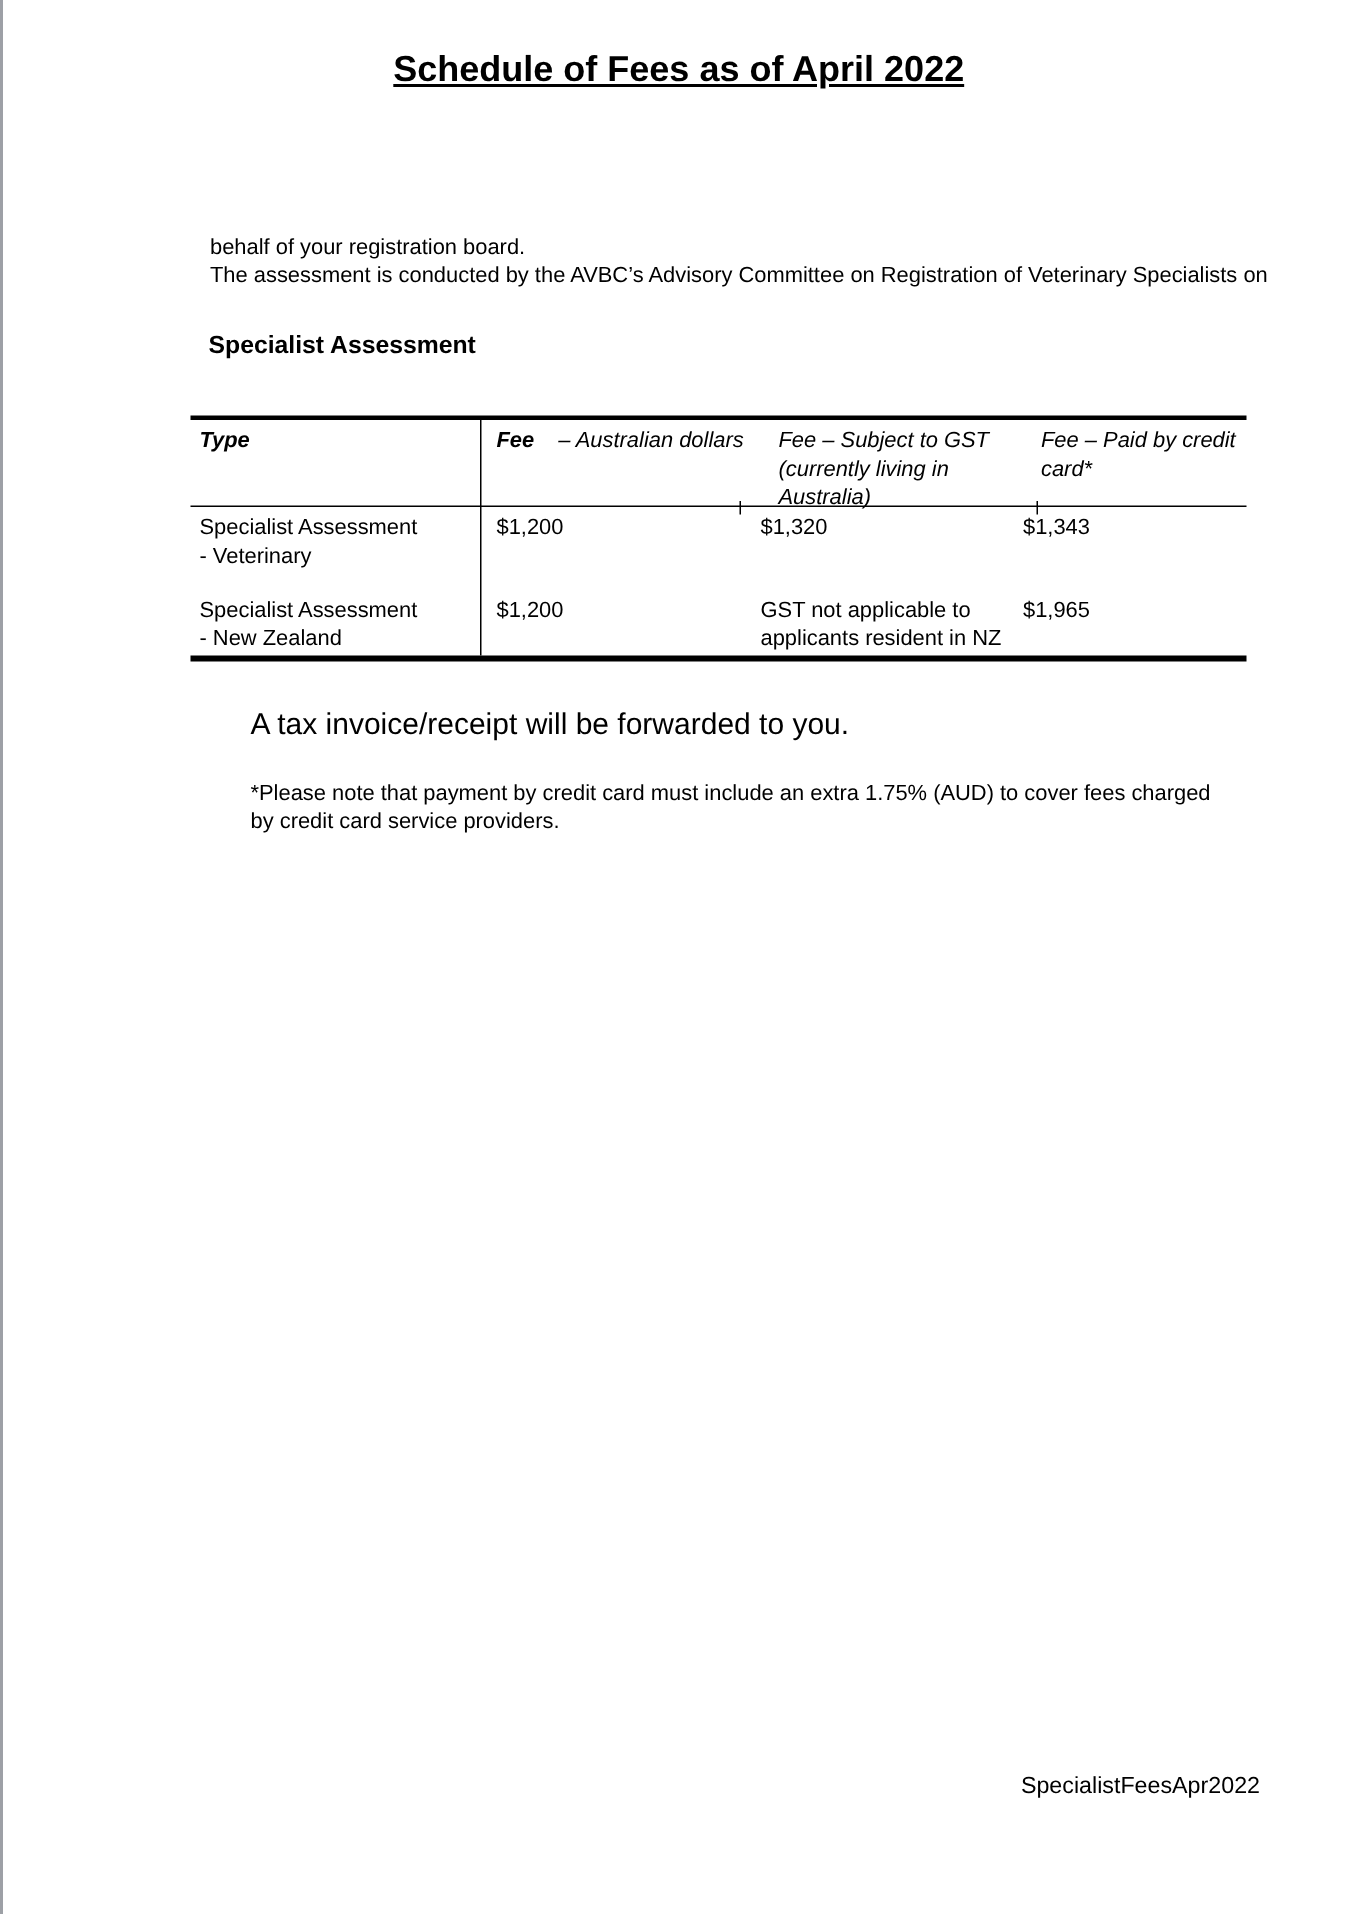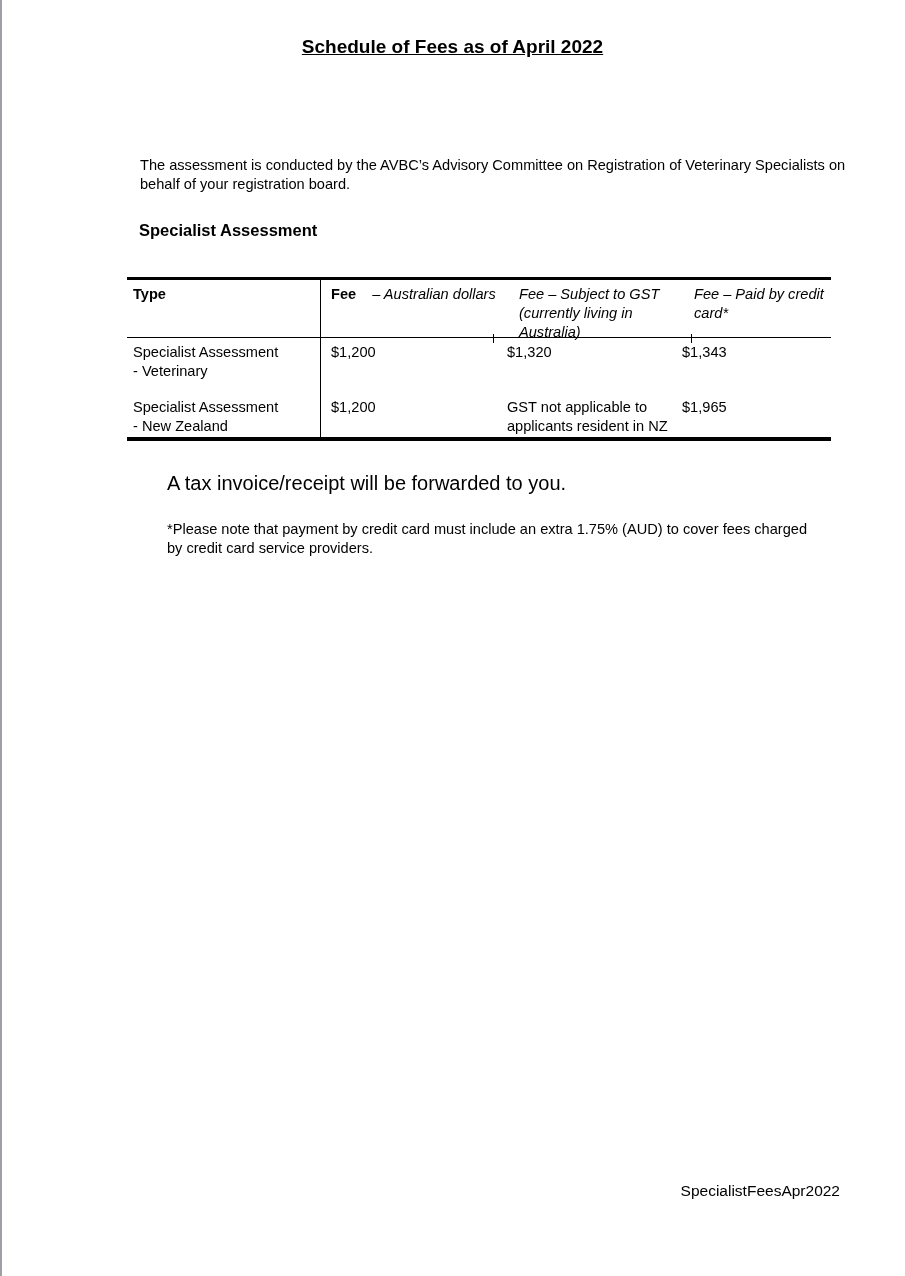--- a/index.html
+++ b/index.html
@@ -13,21 +13,21 @@
   }
   .page-edge {
     position: absolute; left: 0; top: 0;
     width: 2px; height: 1276px;
     background: #9da0a6;
   }
   .doc-title {
     position: absolute; top: 34px; left: 0;
     width: 905px;
     text-align: center;
-    font-size: 19px; font-weight: bold;
+    font-size: 24px; font-weight: bold;
     text-decoration: underline;
     line-height: 26px;
   }
   .intro {
     position: absolute; left: 140px; top: 156px;
     font-size: 14.6px; line-height: 19px;
     white-space: nowrap;
   }
   .section-heading {
     position: absolute; left: 139px; top: 219px;
@@ -61,21 +61,21 @@
     white-space: nowrap;
   }
   .c1 { left: 6px; }
   .c2 { left: 204px; }
   .c3 { left: 380px; }
   .c4 { left: 555px; }
   .hdr-row { top: 5px; }
   .body-row-1 { top: 63px; }
   .body-row-2 { top: 118px; }
   .hdr { font-style: italic; padding-left: 12px; }
-  .hdr-bold { font-weight: bold; }
+  .hdr-bold { font-weight: bold; font-style: italic; }
   
   .note-1 {
     position: absolute; left: 167px; top: 474px;
     font-size: 20px; line-height: 19px; white-space: nowrap;
   }
   .note-2 {
     position: absolute; left: 167px; top: 520px;
     font-size: 14.6px; line-height: 19px; white-space: nowrap;
   }
   .doc-footer {
@@ -87,22 +87,22 @@
 </head>
 <body>
 
 <div>
 
   <div class="page-edge"></div>
 
   <div class="doc-title">Schedule of Fees as of April 2022</div>
 
   <div class="intro">
+    <div>behalf of your registration board.</div>
     <div>The assessment is conducted by the AVBC’s Advisory Committee on Registration of Veterinary Specialists on</div>
-    <div>behalf of your registration board.</div>
   </div>
 
   <div class="section-heading">Specialist Assessment</div>
 
   <div class="fees-table">
     <div class="col-divider"></div>
     <div class="header-underline"></div>
     <div class="boundary-tick tick-1"></div>
     <div class="boundary-tick tick-2"></div>
 

